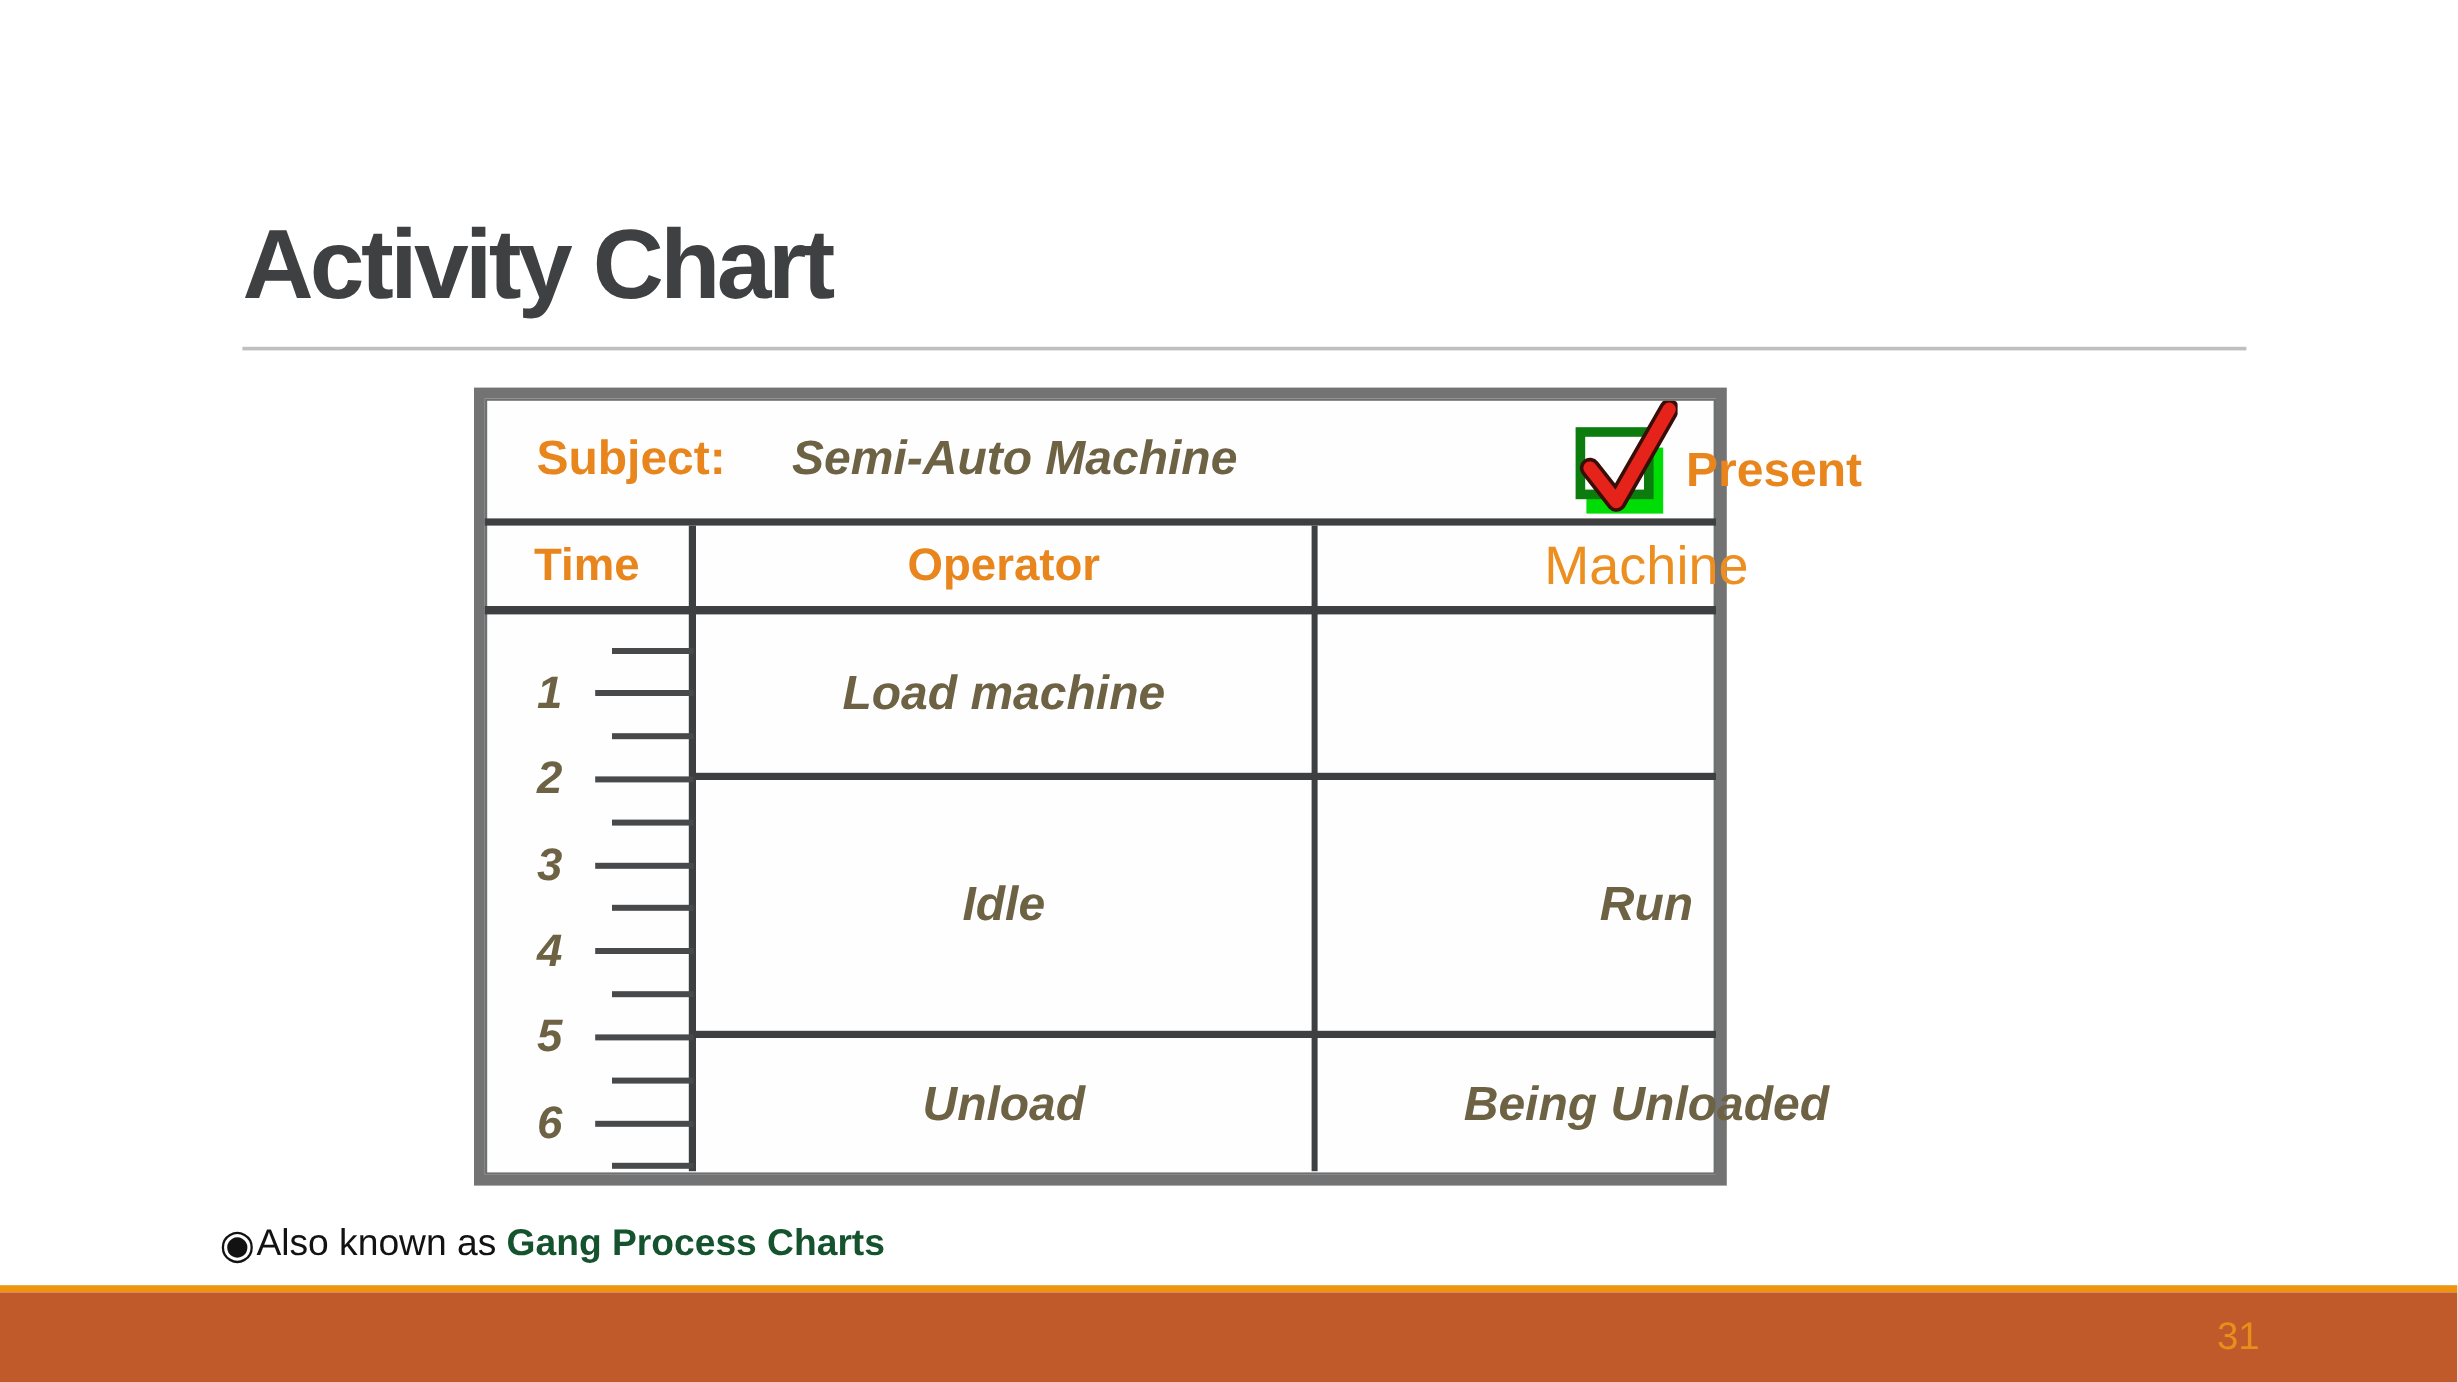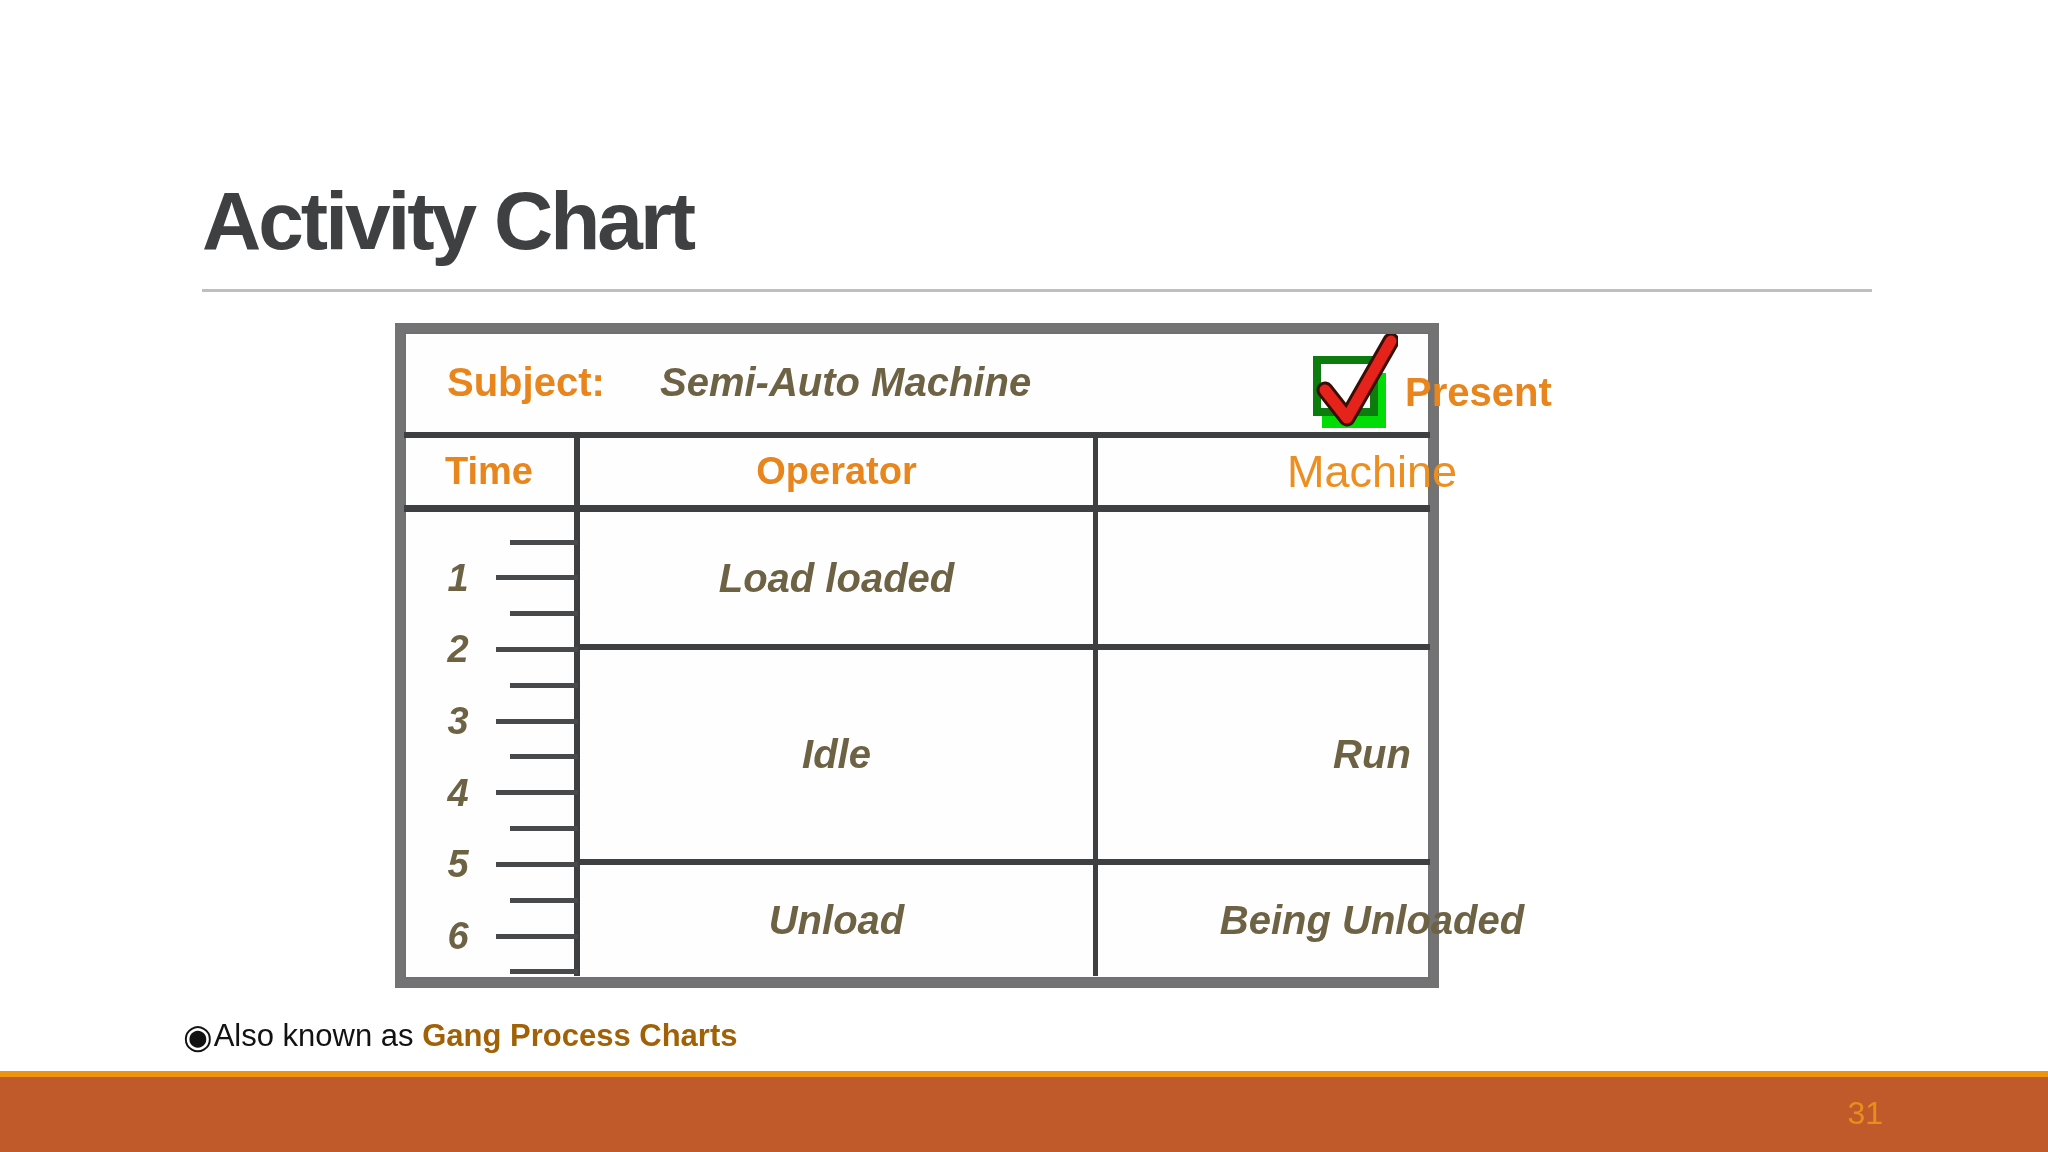--- a/index.html
+++ b/index.html
@@ -69,21 +69,21 @@
     position:absolute; left:10px; width:88px; height:42px; line-height:42px;
     text-align:center; font-size:38px; font-weight:700; font-style:italic; color:#6e6244;
   }
   
   .footnote{
     position:absolute; left:183px; top:1012px; height:48px;
     display:flex; align-items:center; white-space:pre;
   }
   .footnote .bullet{font-size:34px; color:#121212; margin-right:1px;}
   .footnote .plain{font-size:31px; color:#121212;}
-  .footnote .highlight{font-size:31px; font-weight:700; color:#a16207;}
+  .footnote .highlight{font-size:31px; font-weight:700; color:#14532d;}
   
   .bar-accent{position:absolute; left:0; top:1071px; width:2048px; height:6px; background:#ee9410;}
   .bar-body{position:absolute; left:0; top:1077px; width:2048px; height:75px; background:#c15a2b;}
   .page-number{
     position:absolute; left:1823px; top:1096px; width:60px; height:34px;
     line-height:34px; text-align:right; font-size:32px; color:#e78f1a;
   }
 </style>
 </head>
 <body>
@@ -111,21 +111,21 @@
     <div class="abs vline" style="left:689px; top:106px; width:5px; height:538px;"></div>
     <div class="abs hline" style="left:173px; right:0; top:312px; height:6px;"></div>
     <div class="abs hline" style="left:173px; right:0; top:527px; height:6px;"></div>
 
     <div class="col-head time">Time</div>
     <div class="col-head operator">Operator</div>
     <div class="col-head machine">Machine</div>
 
     <div></div>
 
-    <div class="cell op r1">Load loaded</div>
+    <div class="cell op r1">Load machine</div>
     <div class="cell op r2">Idle</div>
     <div class="cell mc r2">Run</div>
     <div class="cell op r3">Unload</div>
     <div class="cell mc r3">Being Unloaded</div>
   <div class="tick minor" style="top: 207.5px;"></div>
       <div class="tick major" style="top: 243.33px;"></div>
       <div class="tick minor" style="top: 279.16px;"></div>
       <div class="tick major" style="top: 314.99px;"></div>
       <div class="tick minor" style="top: 350.82px;"></div>
       <div class="tick major" style="top: 386.65px;"></div>

